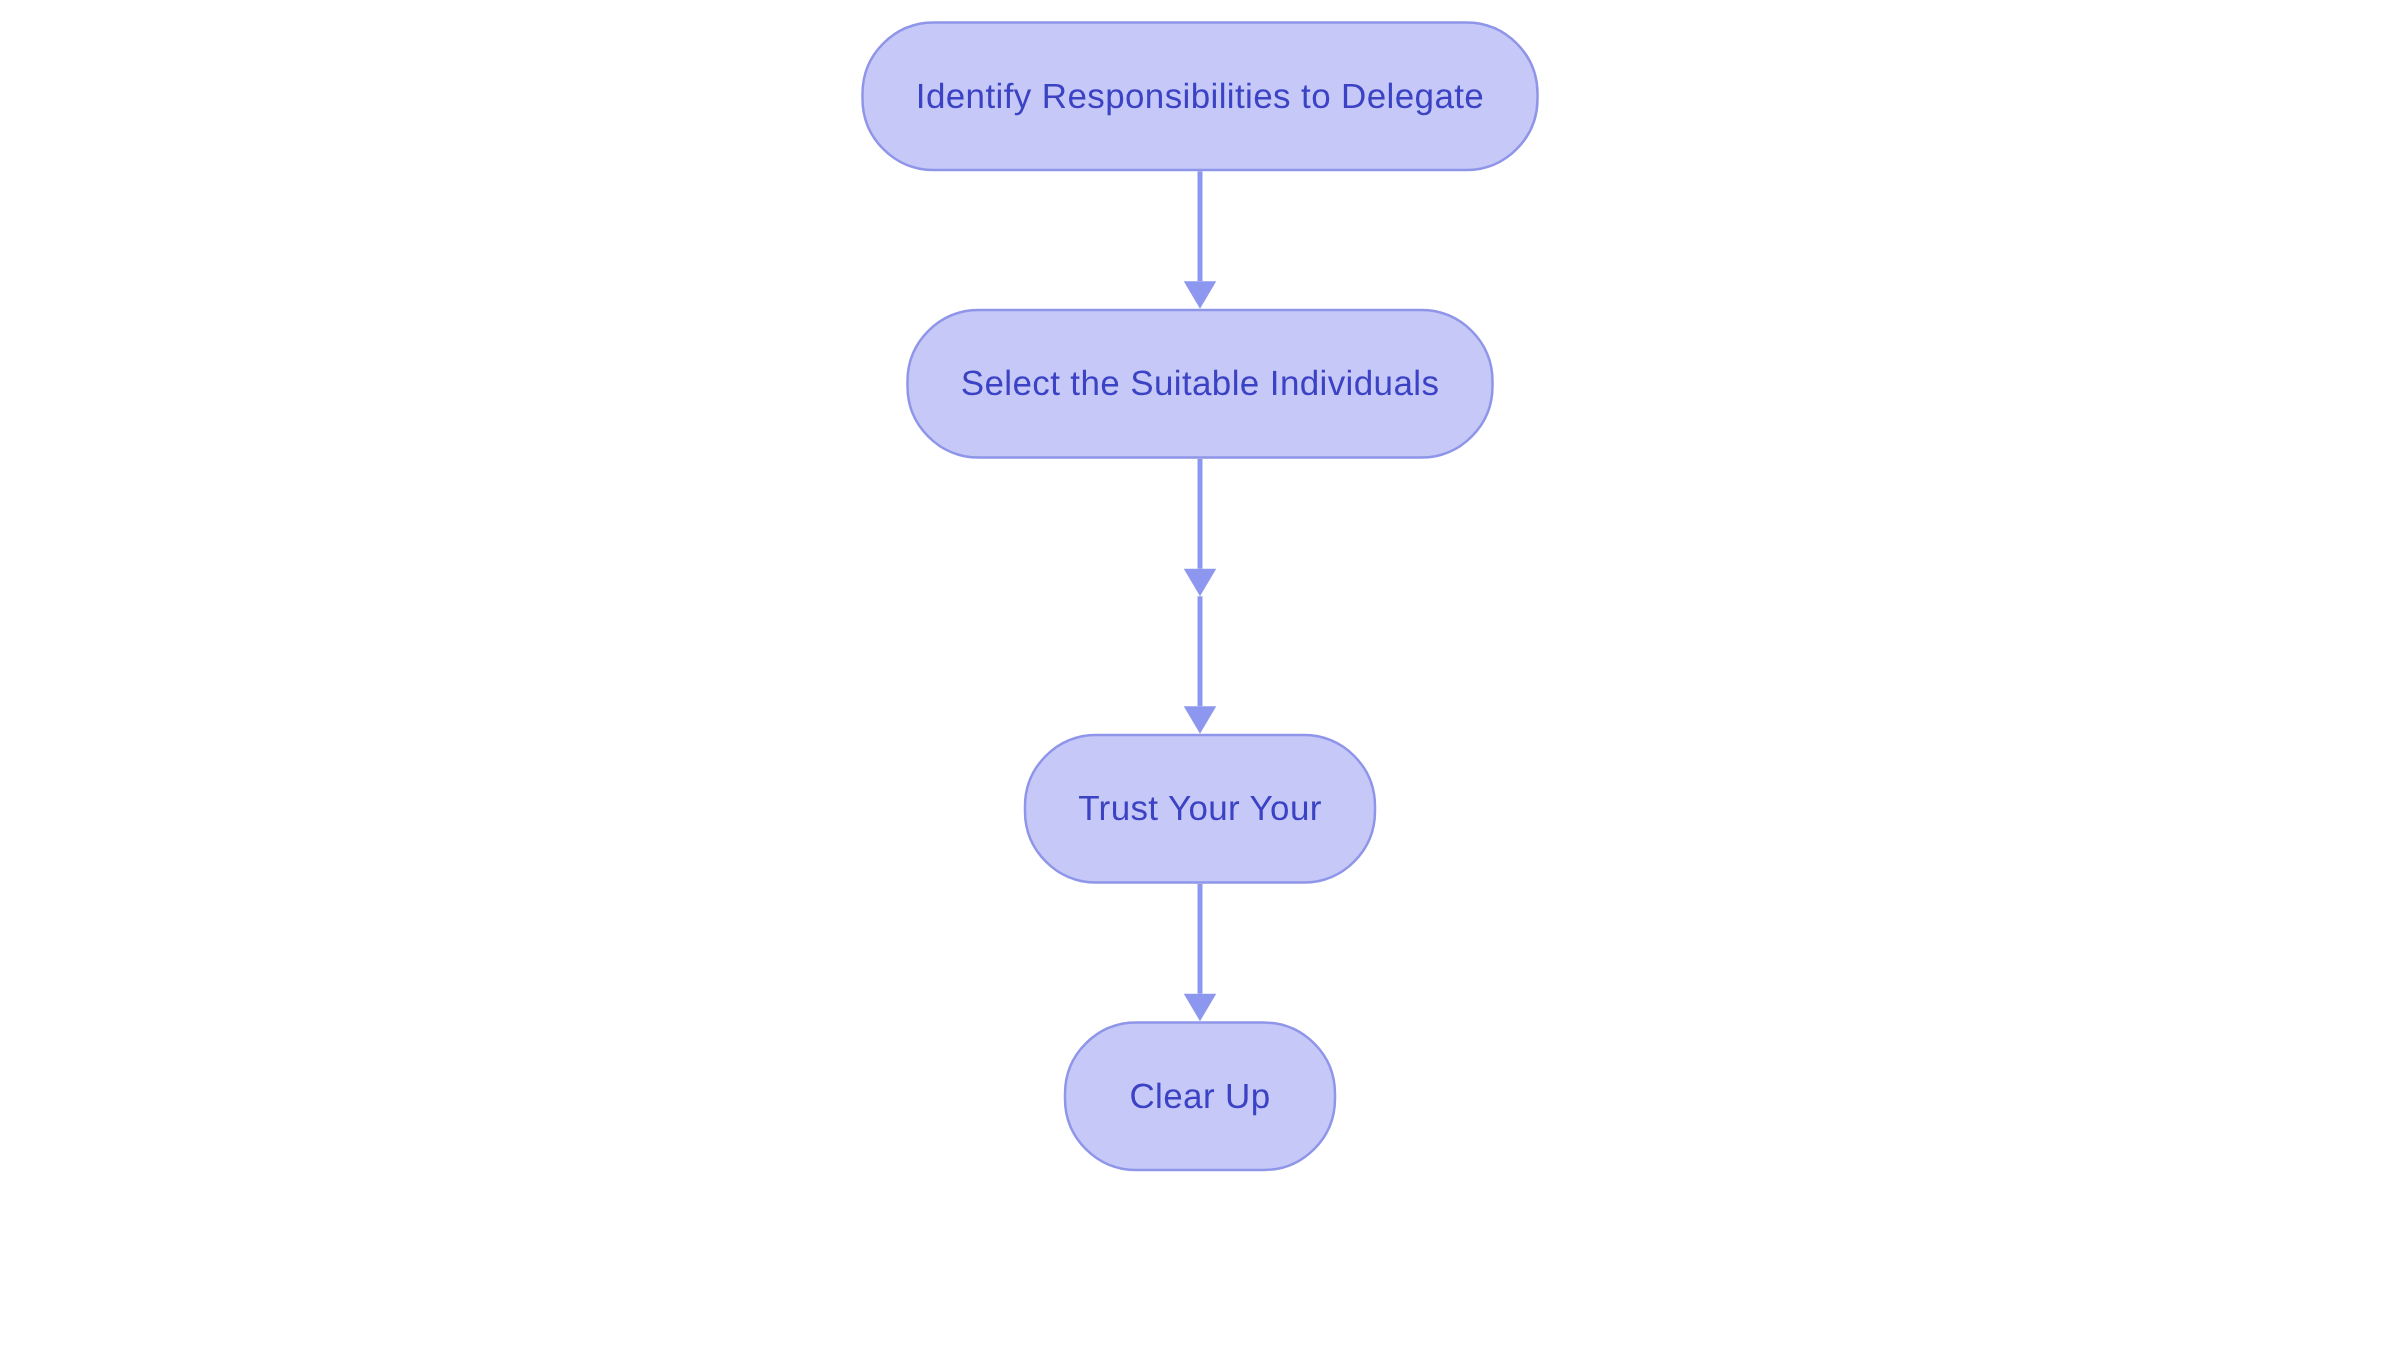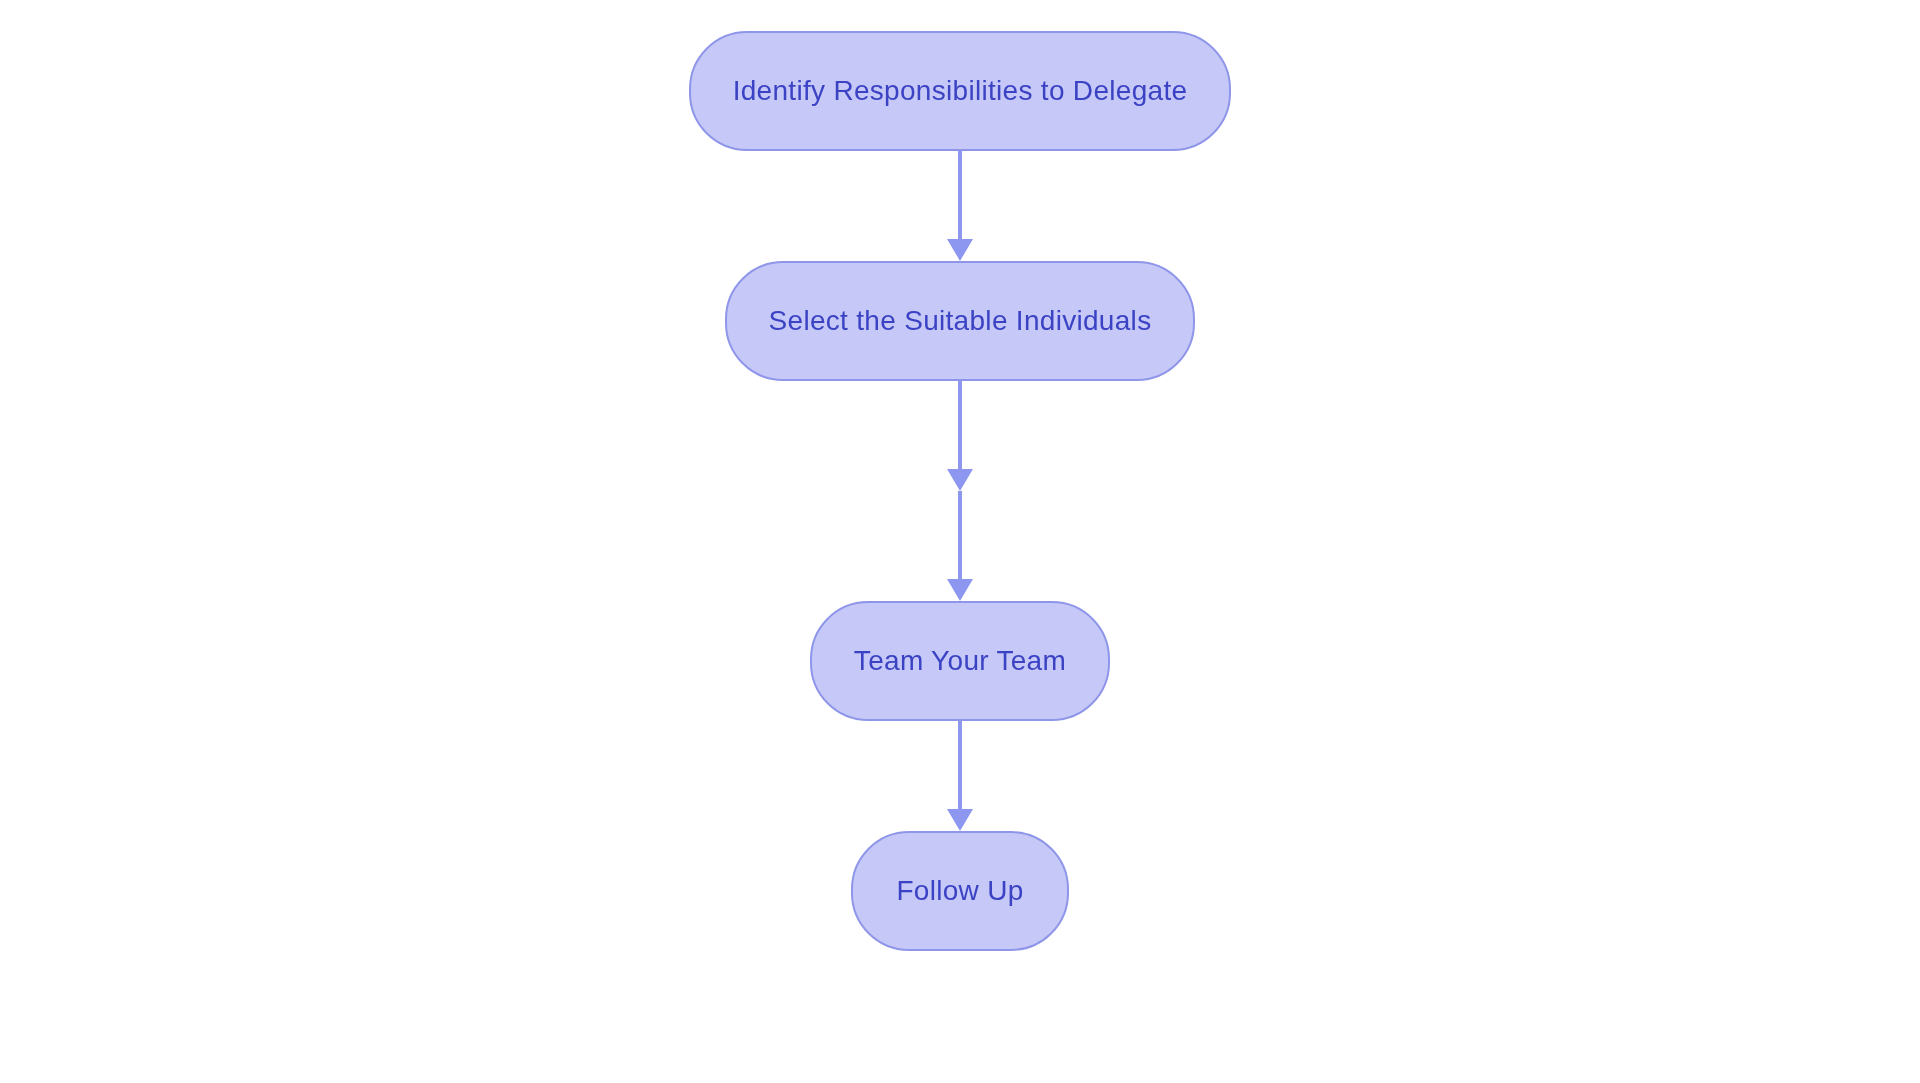--- a/index.html
+++ b/index.html
@@ -13,21 +13,21 @@
   html, body {
     width: 1920px;
     height: 1083px;
     background: var(--background);
     font-family: "Liberation Sans", sans-serif;
     overflow: hidden;
   }
   .canvas {
     width: 1920px;
     height: 1083px;
-    padding-top: 31px;
+    padding-top: 17px;
     display: flex;
     flex-direction: column;
     align-items: center;
   }
   .node {
     height: 120px;
     min-width: 218px;
     padding: 0 42px;
     border-radius: 58px;
     background: var(--node-fill);
@@ -86,25 +86,25 @@
     <div class="head"></div>
   </div>
 
 
   <div class="arrow">
     <div class="line"></div>
     <div class="head"></div>
   </div>
 
   <div class="node">
-    <span class="label">Team Your Team</span>
+    <span class="label">Trust Your Your</span>
   </div>
 
   <div class="arrow">
     <div class="line"></div>
     <div class="head"></div>
   </div>
 
   <div class="node">
-    <span class="label">Follow Up</span>
+    <span class="label">Clear Up</span>
   </div>
 
 </div>
 
 </body></html>

